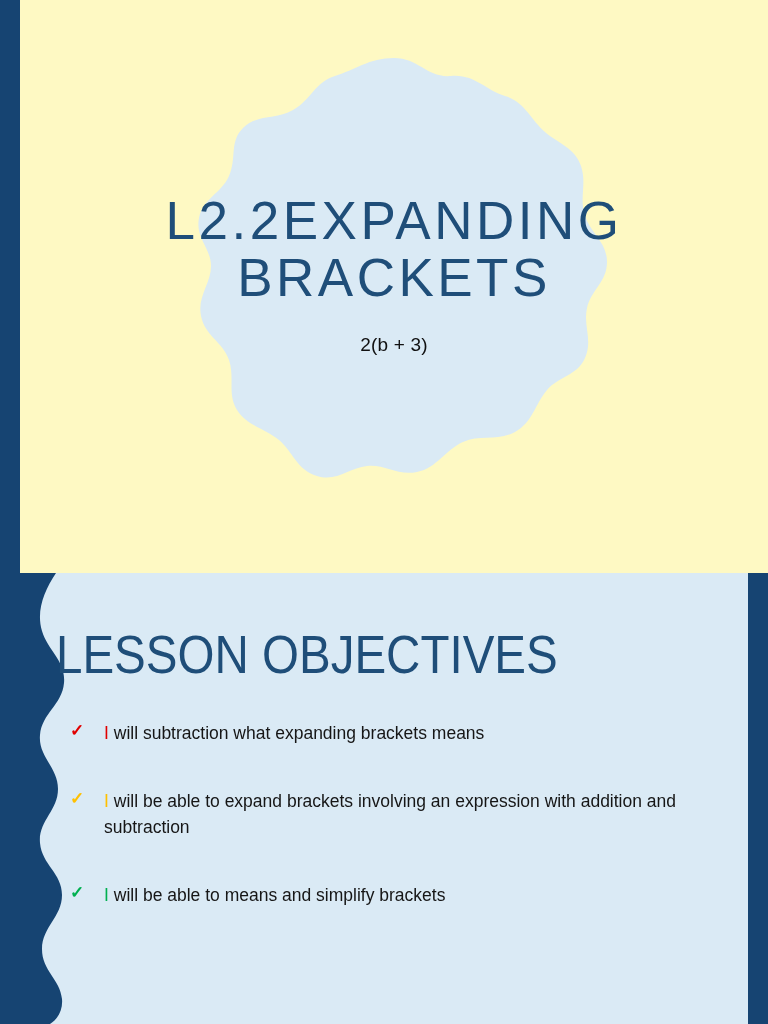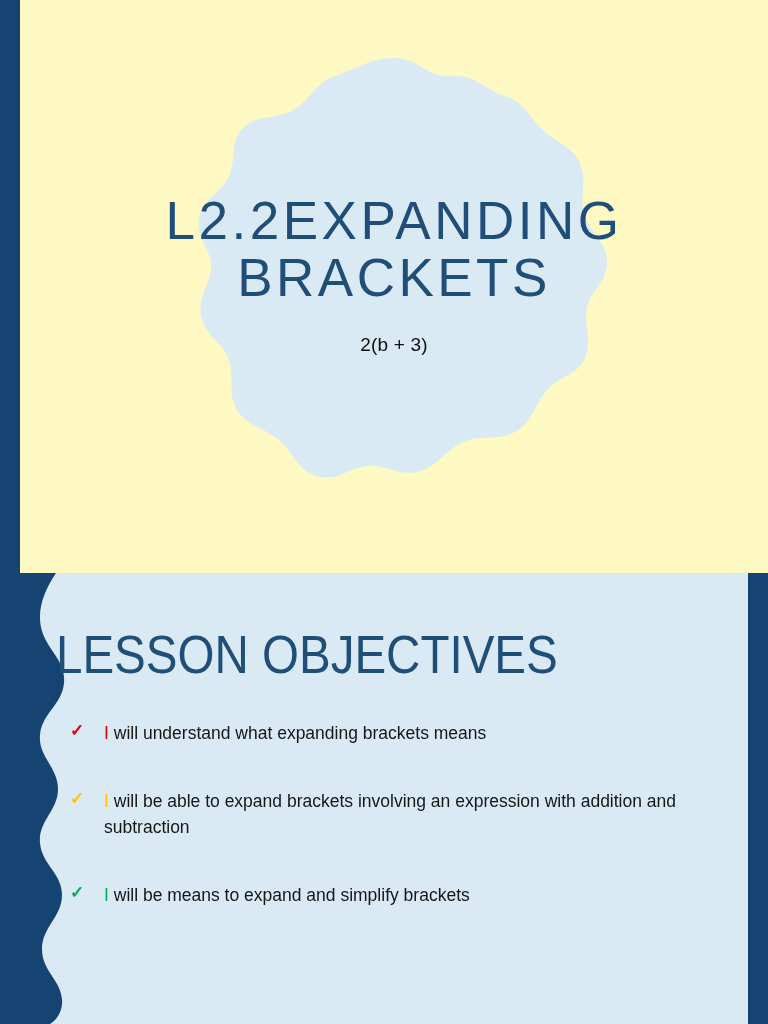--- a/index.html
+++ b/index.html
@@ -236,27 +236,27 @@
           Z"></path>
       </svg>
     </div>
 
     <div id="content-inner">
       <h2 id="content-heading">Lesson Objectives</h2>
 
       <ul id="bullet-list">
         <li class="bullet-item">
           <span class="bullet-check" style="color: rgb(224, 0, 0);">✓</span>
-          <span class="bullet-lead" style="color: rgb(224, 0, 0);">I</span><span class="bullet-text"> will understand what expanding brackets means</span>
+          <span class="bullet-lead" style="color: rgb(224, 0, 0);">I</span><span class="bullet-text"> will subtraction what expanding brackets means</span>
         </li>
         <li class="bullet-item">
           <span class="bullet-check" style="color: rgb(255, 192, 0);">✓</span>
           <span class="bullet-lead" style="color: rgb(255, 192, 0);">I</span><span class="bullet-text"> will be able to expand brackets involving an expression with addition and subtraction</span>
         </li>
         <li class="bullet-item">
           <span class="bullet-check" style="color: rgb(0, 176, 80);">✓</span>
-          <span class="bullet-lead" style="color: rgb(0, 176, 80);">I</span><span class="bullet-text"> will be means to expand and simplify brackets</span>
+          <span class="bullet-lead" style="color: rgb(0, 176, 80);">I</span><span class="bullet-text"> will be able to means and simplify brackets</span>
         </li>
       </ul>
     </div>
   </section>
 
 </div>
 
 </body></html>

